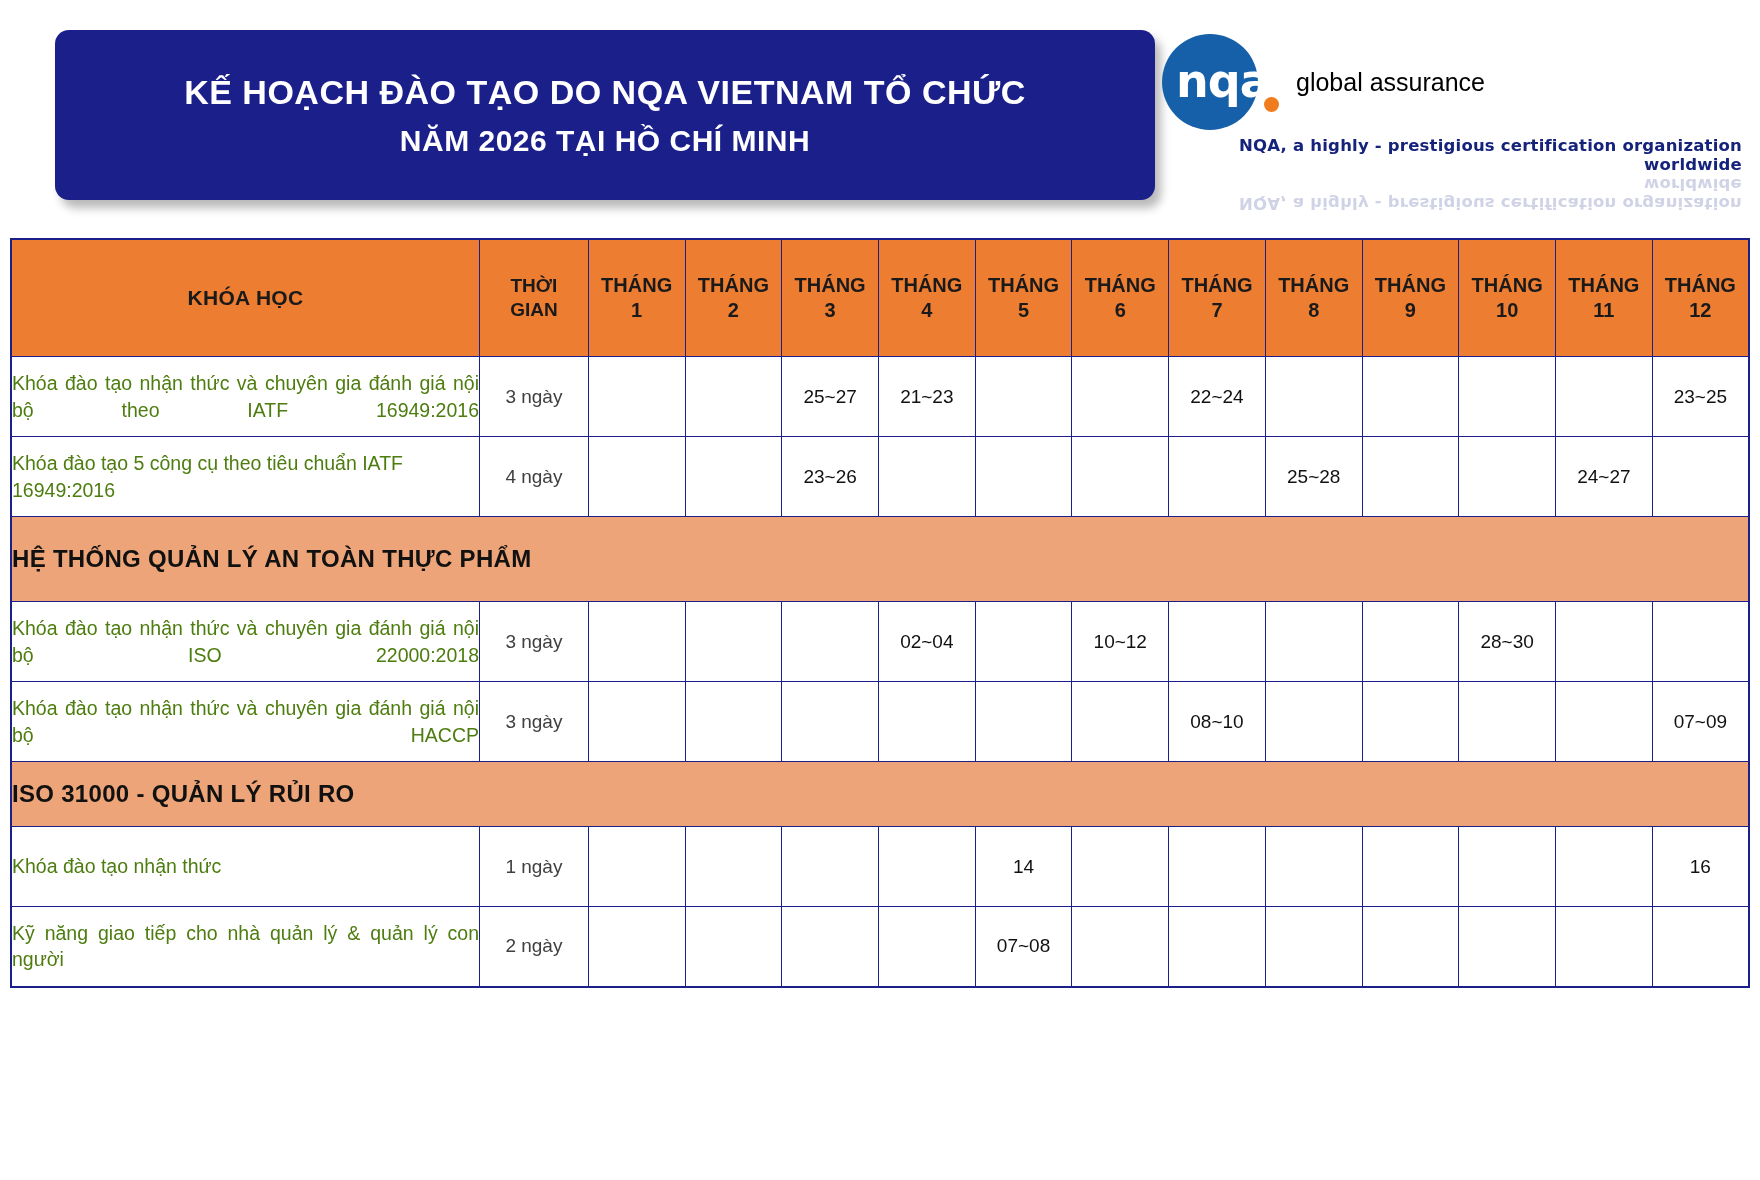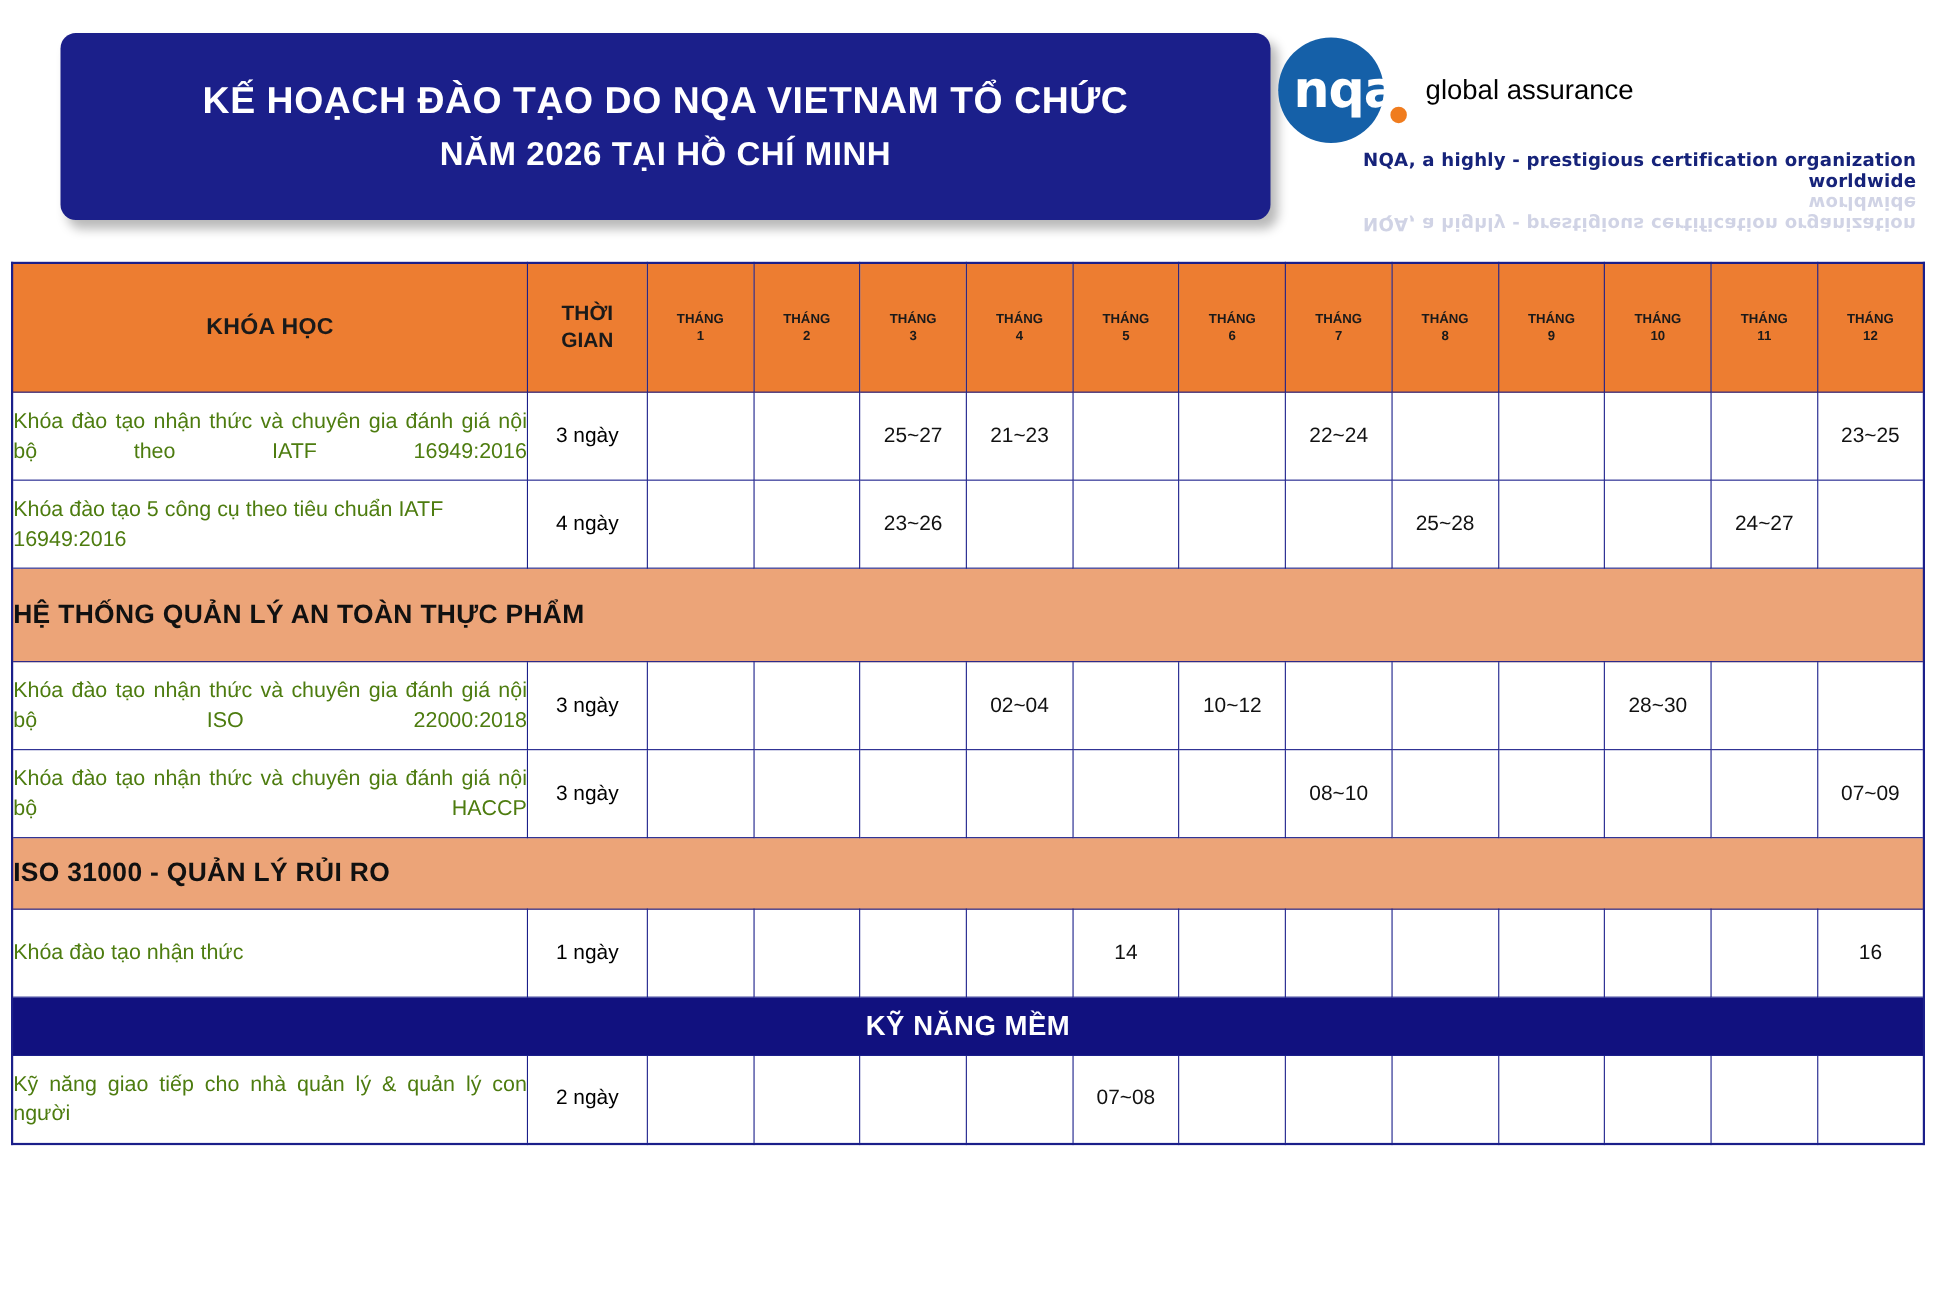--- a/index.html
+++ b/index.html
@@ -145,38 +145,38 @@
     color: #1a1a1a;
     font-weight: bold;
     font-size: 19px;
     height: 116px;
     text-align: center;
     vertical-align: middle;
     line-height: 1.25;
   }
   th.h-course { font-size: 21px; letter-spacing: 0.3px; }
   th.h-time   { font-size: 19px; }
-  th.h-month  { font-size: 12px; }
+  th.h-month  { font-size: 20px; }
 
   td.course {
     font-size: 19.5px;
     color: #4d7c0f;
     text-align: justify;
     text-align-last: justify;
     padding: 8px 12px;
     vertical-align: middle;
     line-height: 1.35;
   }
   td.course.nojustify {
     text-align: left;
     text-align-last: left;
   }
   td.duration {
     font-size: 19px;
-    color: #000000;
+    color: #404040;
     text-align: center;
     vertical-align: middle;
   }
   td.date {
     font-size: 19px;
     color: #111111;
     text-align: center;
     vertical-align: middle;
   }
   tr.course-row { height: 80px; }
@@ -391,23 +391,20 @@
         <td class="date">14</td>
         <td class="date"></td>
         <td class="date"></td>
         <td class="date"></td>
         <td class="date"></td>
         <td class="date"></td>
         <td class="date"></td>
         <td class="date">16</td>
       </tr>
 
-      <tr>
-        <td class="section-blue" colspan="14">KỸ NĂNG MỀM</td>
-      </tr>
 
       <tr class="course-row">
         <td class="course">Kỹ năng giao tiếp cho nhà quản lý &amp; quản lý con người</td>
         <td class="duration">2 ngày</td>
         <td class="date"></td>
         <td class="date"></td>
         <td class="date"></td>
         <td class="date"></td>
         <td class="date">07~08</td>
         <td class="date"></td>

